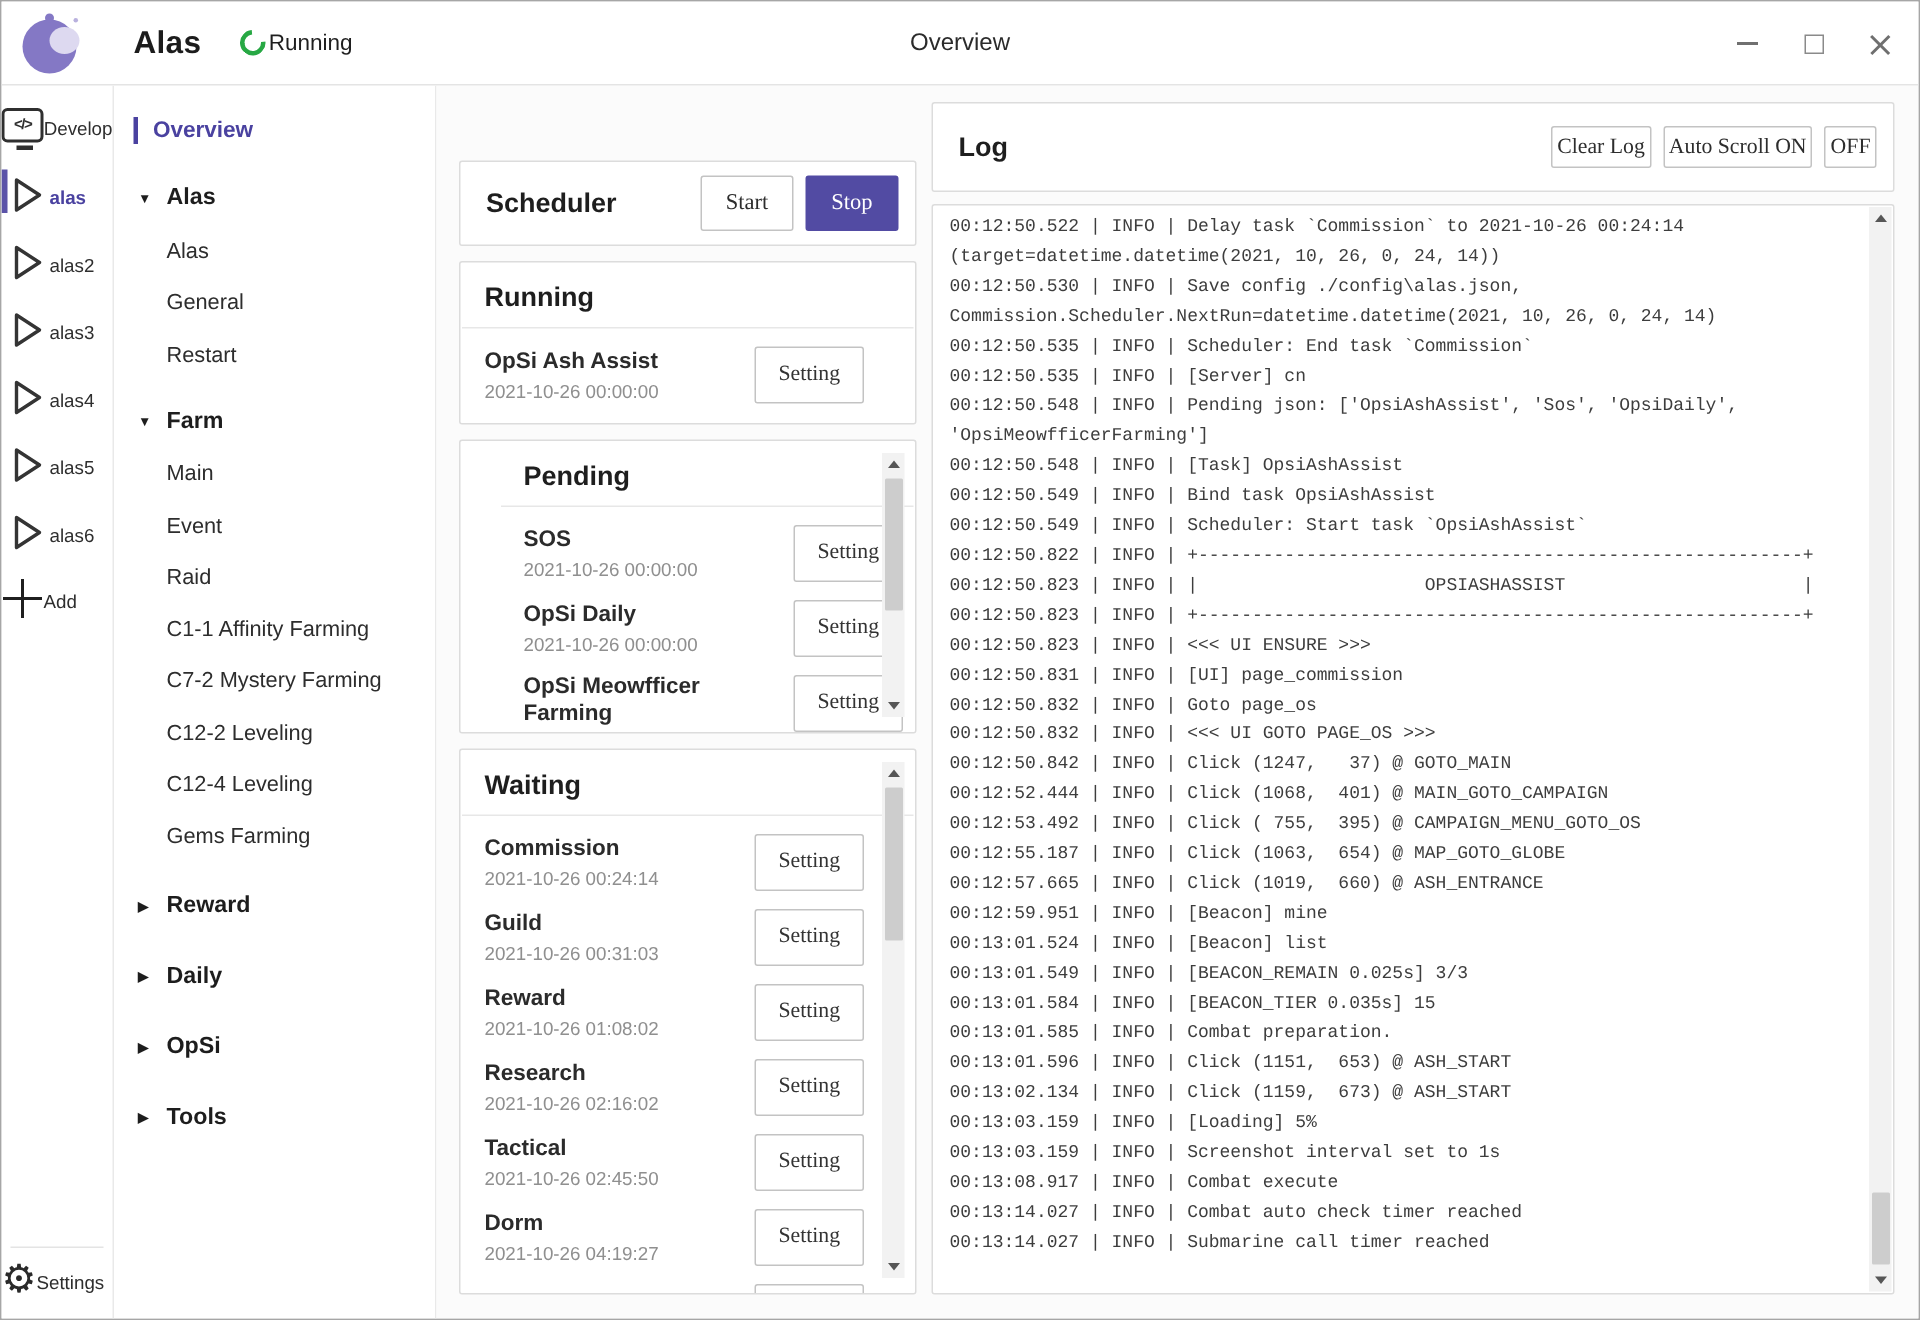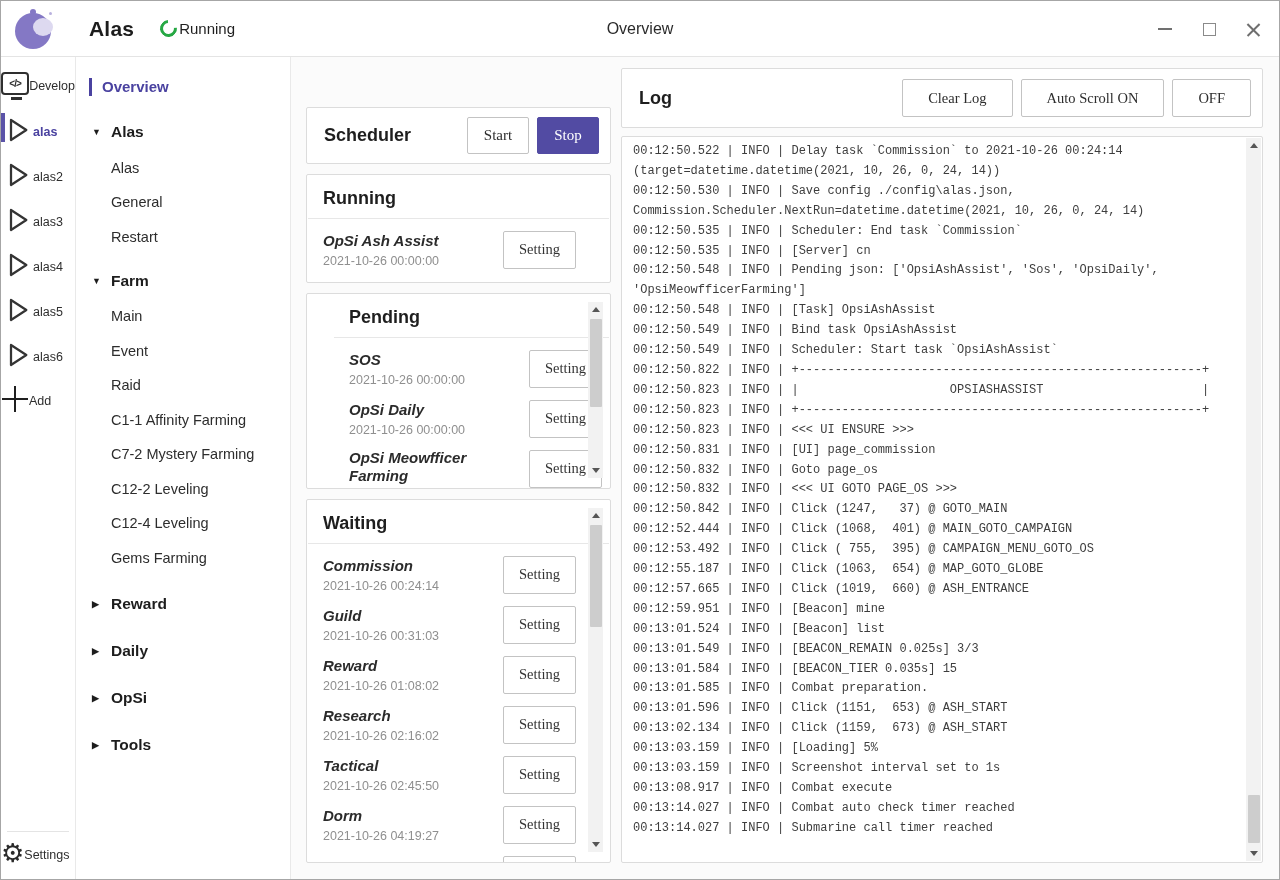--- a/index.html
+++ b/index.html
@@ -74,32 +74,32 @@
   .col1 { width:305px; display:flex; flex-direction:column; gap:10px;margin-top:39px; }
   .col2 { flex:1; display:flex; flex-direction:column; gap:8px; }
   .card { background:#fff; border:1px solid #dcdcdc; border-radius:2px; }
   
   .head-card { height:60px; display:flex; align-items:center; padding:0 11px 0 17px; }
   .head-title { font-size:18px; font-weight:700; color:#1e1e1e; flex:1; }
   .btn { font-family:Liberation Serif, serif; background:#fff; border:1px solid #c3c3c3;
     border-radius:2px; font-size:15px; color:#2d2d2d; cursor:pointer; }
   .btn-start { width:62px; height:37px; margin-right:8px; }
   .btn-stop { width:62px; height:37px; background:#524BA3; border-color:#524BA3; color:#fff; }
-  .btn-log { height:38px; padding:0 25px; margin-left:8px; font-size:14.5px; }
+  .btn-log { height:28px; padding:0 3px; margin-left:8px; font-size:14.5px; }
   
   .sec-card { padding:11px 0 0 0; overflow:hidden; position:relative; }
   .sec-title { font-size:18px; font-weight:700; color:#1e1e1e; margin:2px 16px 9px 16px; }
   .sec-divider { height:1px; background:#e7e7e7; margin:0 1px; }
   .running-card { height:114px; }
   .pending-card { height:206px;padding-left:26px; }
   .waiting-card { height:384px; }
   .list-area { position:relative; padding:6px 0 0 16px; }
   .task { display:flex; align-items:center; height:50px; }
   .task-info { width:178px; }
-  .task-name { font-size:15px; font-weight:700; color:#2b2b2b; line-height:18px;font-style:italic; }
+  .task-name { font-size:15px; font-weight:700; color:#2b2b2b; line-height:18px; }
   .task-time { font-size:12.5px; color:#8f8f8f; margin-top:4px; }
   .setting-btn { width:73px; height:38px; font-size:14.5px; color:#333; margin-left:2px; }
   
   .sbar { position:absolute; width:15px; background:#f2f2f2; }
   .sbar .tri { position:absolute; left:3.5px; width:0; height:0;
     border-left:4px solid transparent; border-right:4px solid transparent; }
   .sbar .tri.up { top:5px; border-bottom:5px solid #565656; }
   .sbar .tri.down { bottom:5px; border-top:5px solid #565656; }
   .sbar .thumb { position:absolute; left:1.5px; width:12px; background:#cdcdcd; border-radius:1px; }
   .sb-pending { right:7px; top:8px; bottom:10px; }

